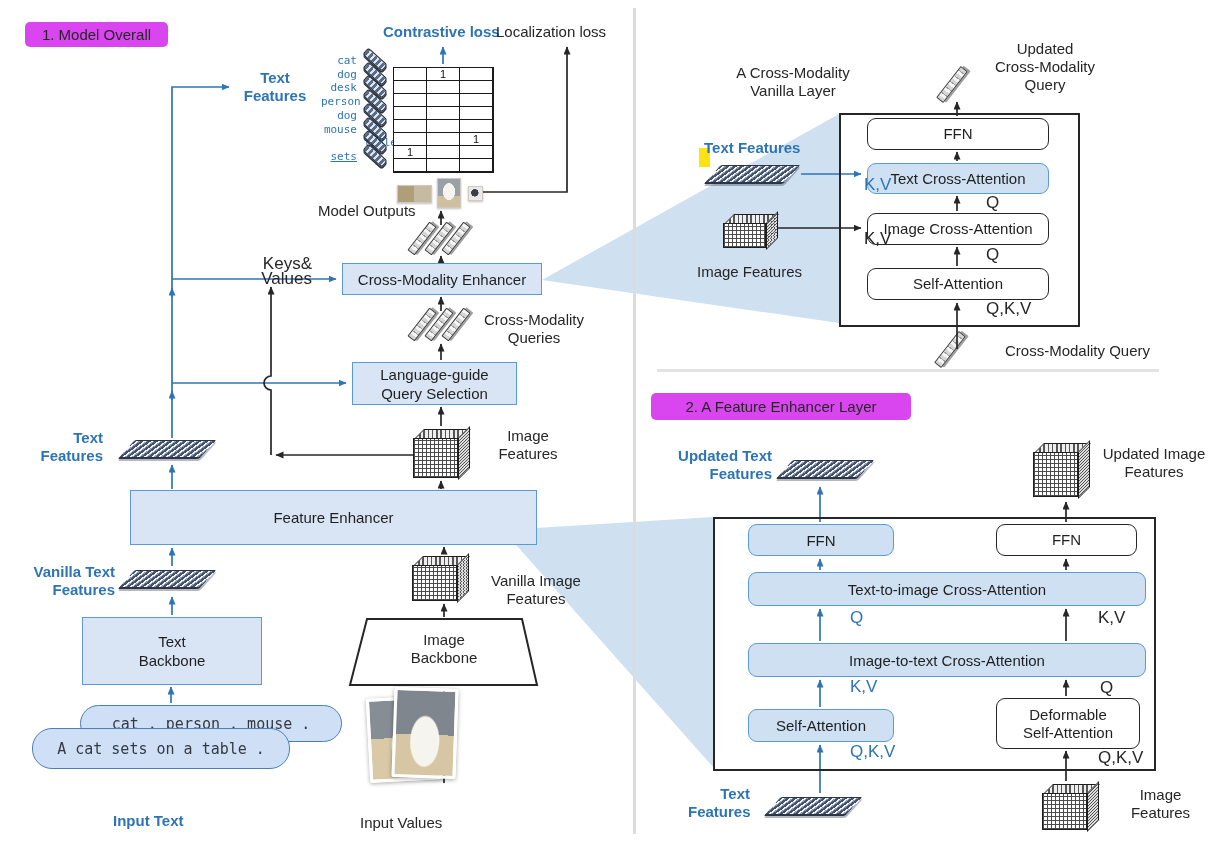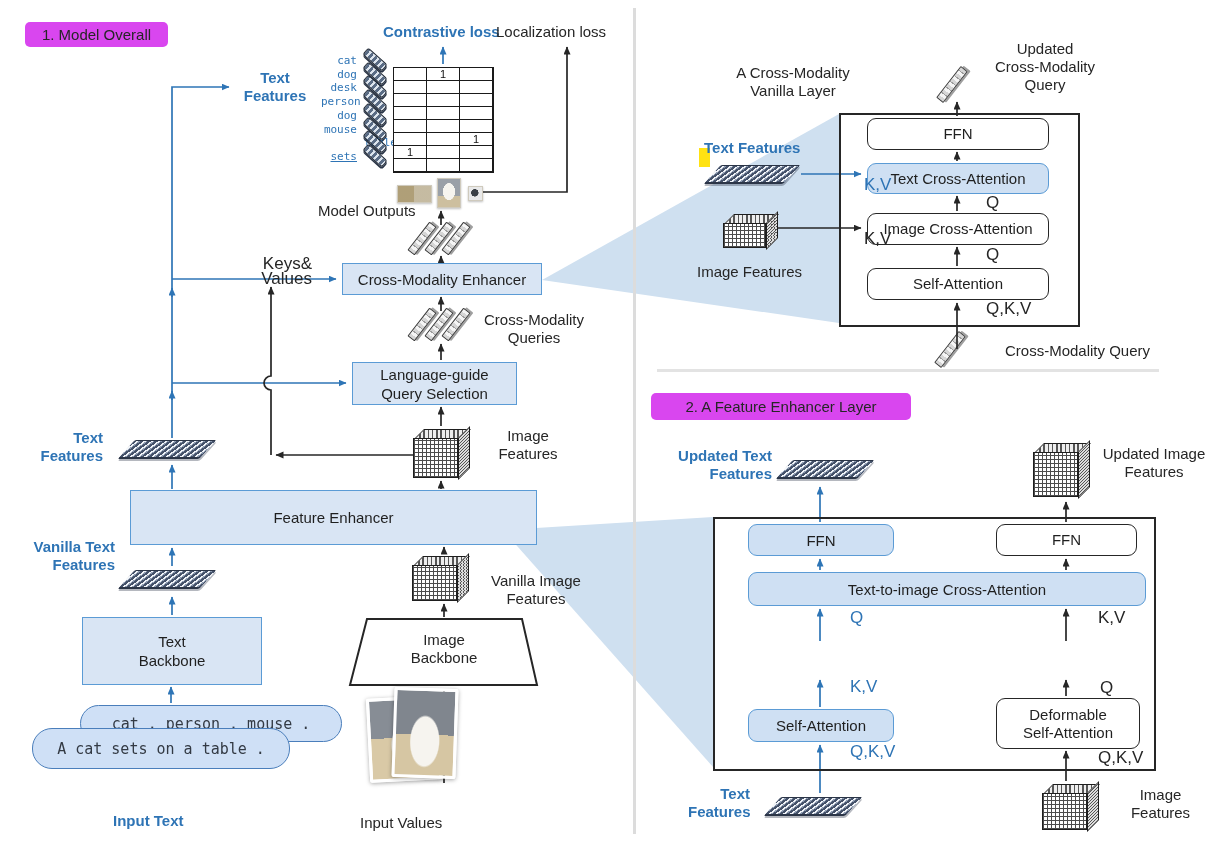--- a/index.html
+++ b/index.html
@@ -267,21 +267,21 @@
   <div class="lbl bb rt" style="left:40px; top:429px; width:63px;">
     <div>Text</div>
     <div>Features</div>
   </div>
   <div class="strip" style="left:126px; top:440px; width:82px; height:16px;"></div>
 
   <div class="bluebox" style="left:98px; top:490px; width:405px; height:53px;margin-left:32px;">
     <span>Feature Enhancer</span>
   </div>
 
-  <div class="lbl bb rt" style="left:20px; top:538px; width:95px;">
+  <div class="lbl bb rt" style="left:20px; top:563px; width:95px;">
     <div>Vanilla Text</div>
     <div>Features</div>
   </div>
   <div class="strip" style="left:126px; top:570px; width:82px; height:16px;"></div>
 
   <div class="bluebox" style="left:82px; top:617px; width:178px; height:66px;">
     <div>Text</div>
     <div>Backbone</div>
   </div>
 
@@ -391,20 +391,23 @@
     <span>FFN</span>
   </div>
 
   <div class="bluernd" style="left:748px; top:572px; width:396px; height:32px;">
     <span>Text-to-image Cross-Attention</span>
   </div>
 
   <div class="lbl small" style="left:826px; top:610px; color:#2e74b5;">Q</div>
   <div class="lbl small" style="left:1074px; top:610px;">K,V</div>
 
+  <div class="bluernd" style="left:748px; top:643px; width:396px; height:32px;">
+    <span>Image-to-text Cross-Attention</span>
+  </div>
 
   <div class="lbl small" style="left:826px; top:679px; color:#2e74b5;">K,V</div>
   <div class="lbl small" style="left:1076px; top:680px;">Q</div>
 
   <div class="bluernd" style="left:748px; top:709px; width:144px; height:31px;">
     <span>Self-Attention</span>
   </div>
   <div class="whitebox" style="left:996px; top:698px; width:142px; height:49px;">
     <div>Deformable</div>
     <div>Self-Attention</div>

